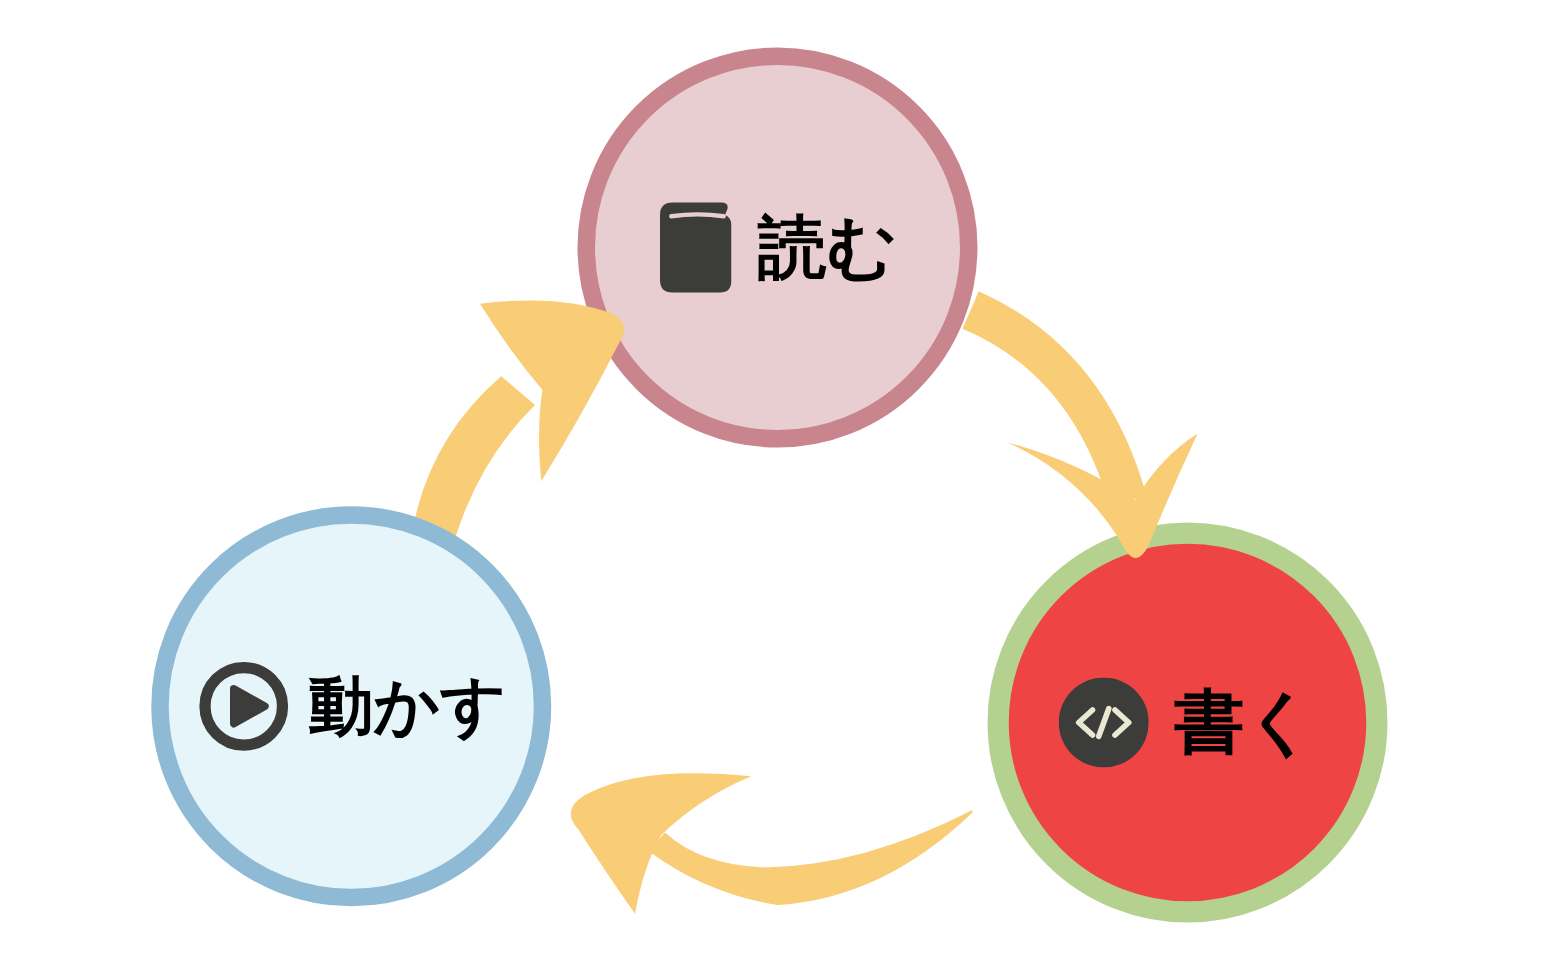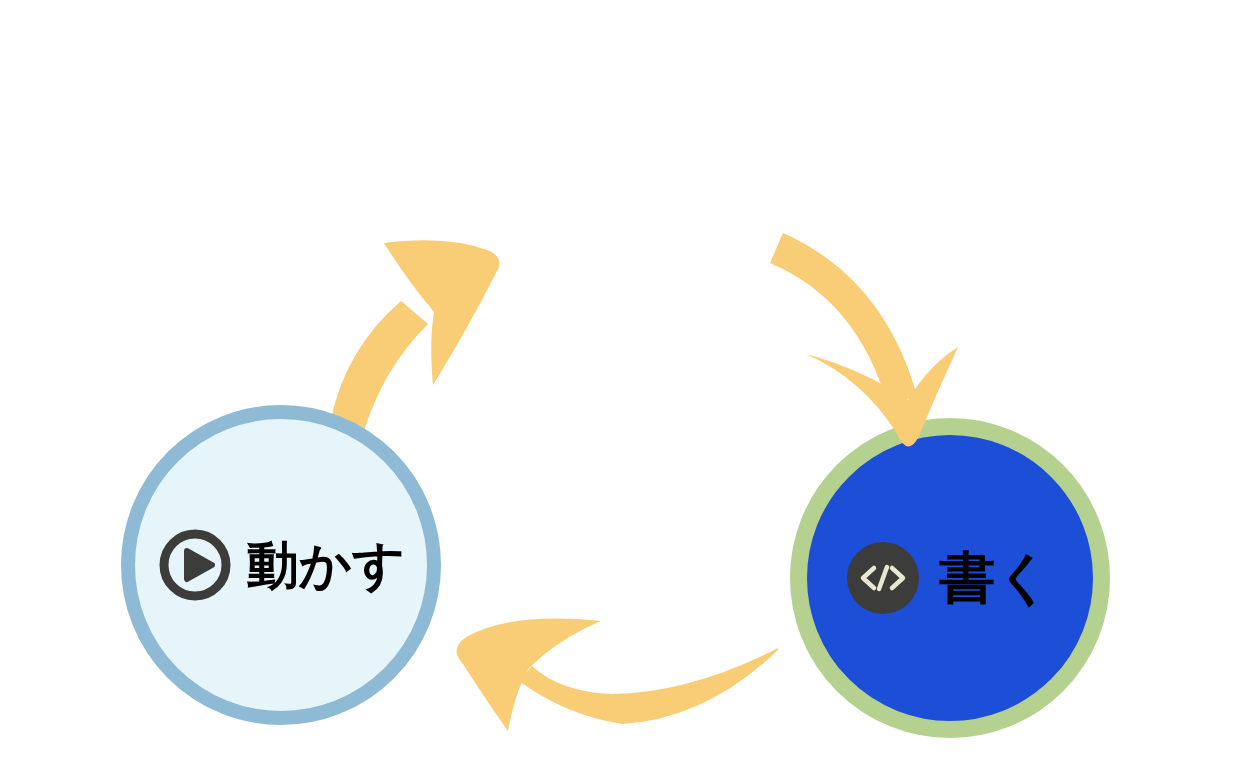--- a/index.html
+++ b/index.html
@@ -64,22 +64,34 @@
 
 <div class="stage" style="background-color: rgb(255, 255, 255);">
 
   <svg class="layer layer-bodies" viewBox="0 0 1247 780">
     <path d="M 783,233 Q 884,278 917,396 L 888,406 Q 858,300 770,263 Z" fill="#F9CC76"></path>
     <path d="M 778,648 Q 690,693 612,694 Q 560,692 532,666 L 519,681
              Q 565,715 622,724 Q 706,719 778,650 Z" fill="#F9CC76"></path>
     <path d="M 330,424 Q 344,350 401,301 L 428,324 Q 383,368 363,434 Z" fill="#F9CC76"></path>
   </svg>
 
+  <div class="node node-read" style="background-color: rgb(232, 205, 209); border-color: rgb(201, 133, 141);">
+    <div class="node-content">
+      <span class="node-icon">
+        <svg width="62" height="76" viewBox="0 0 62 76">
+          <path d="M 12,2 Q 2,2 2,12 L 2,64 Q 2,74 12,74 L 50,74 Q 59,74 59,65
+                   L 59,20 Q 59,14 54,12 L 56,7 Q 57,2 51,2 Z" fill="#3C3C3A"></path>
+          <path fill="none" stroke-width="3.5" stroke-linecap="round" d="M 11,13 Q 32,10 53,13" stroke="#E8CDD1"></path>
+        </svg>
+      </span>
+      <span class="node-label" style="color: rgb(0, 0, 0);">読む</span>
+    </div>
+  </div>
 
-  <div class="node node-write" style="background-color: #1d4ed8; border-color: rgb(181, 209, 143);">
+  <div class="node node-write" style="background-color: #ef4444; border-color: rgb(181, 209, 143);">
     <div class="node-content">
       <span class="node-icon">
         <svg width="72" height="72" viewBox="0 0 72 72">
           <circle cx="36" cy="36" r="36" fill="#3C3C3A"></circle>
           <g fill="none" stroke-width="4.5" stroke-linecap="round" stroke-linejoin="round" stroke="#E9E8D2">
             <path d="M 27,26 L 16,36 L 27,46"></path>
             <path d="M 40,25 L 32,47"></path>
             <path d="M 45,26 L 56,36 L 45,46"></path>
           </g>
         </svg>

